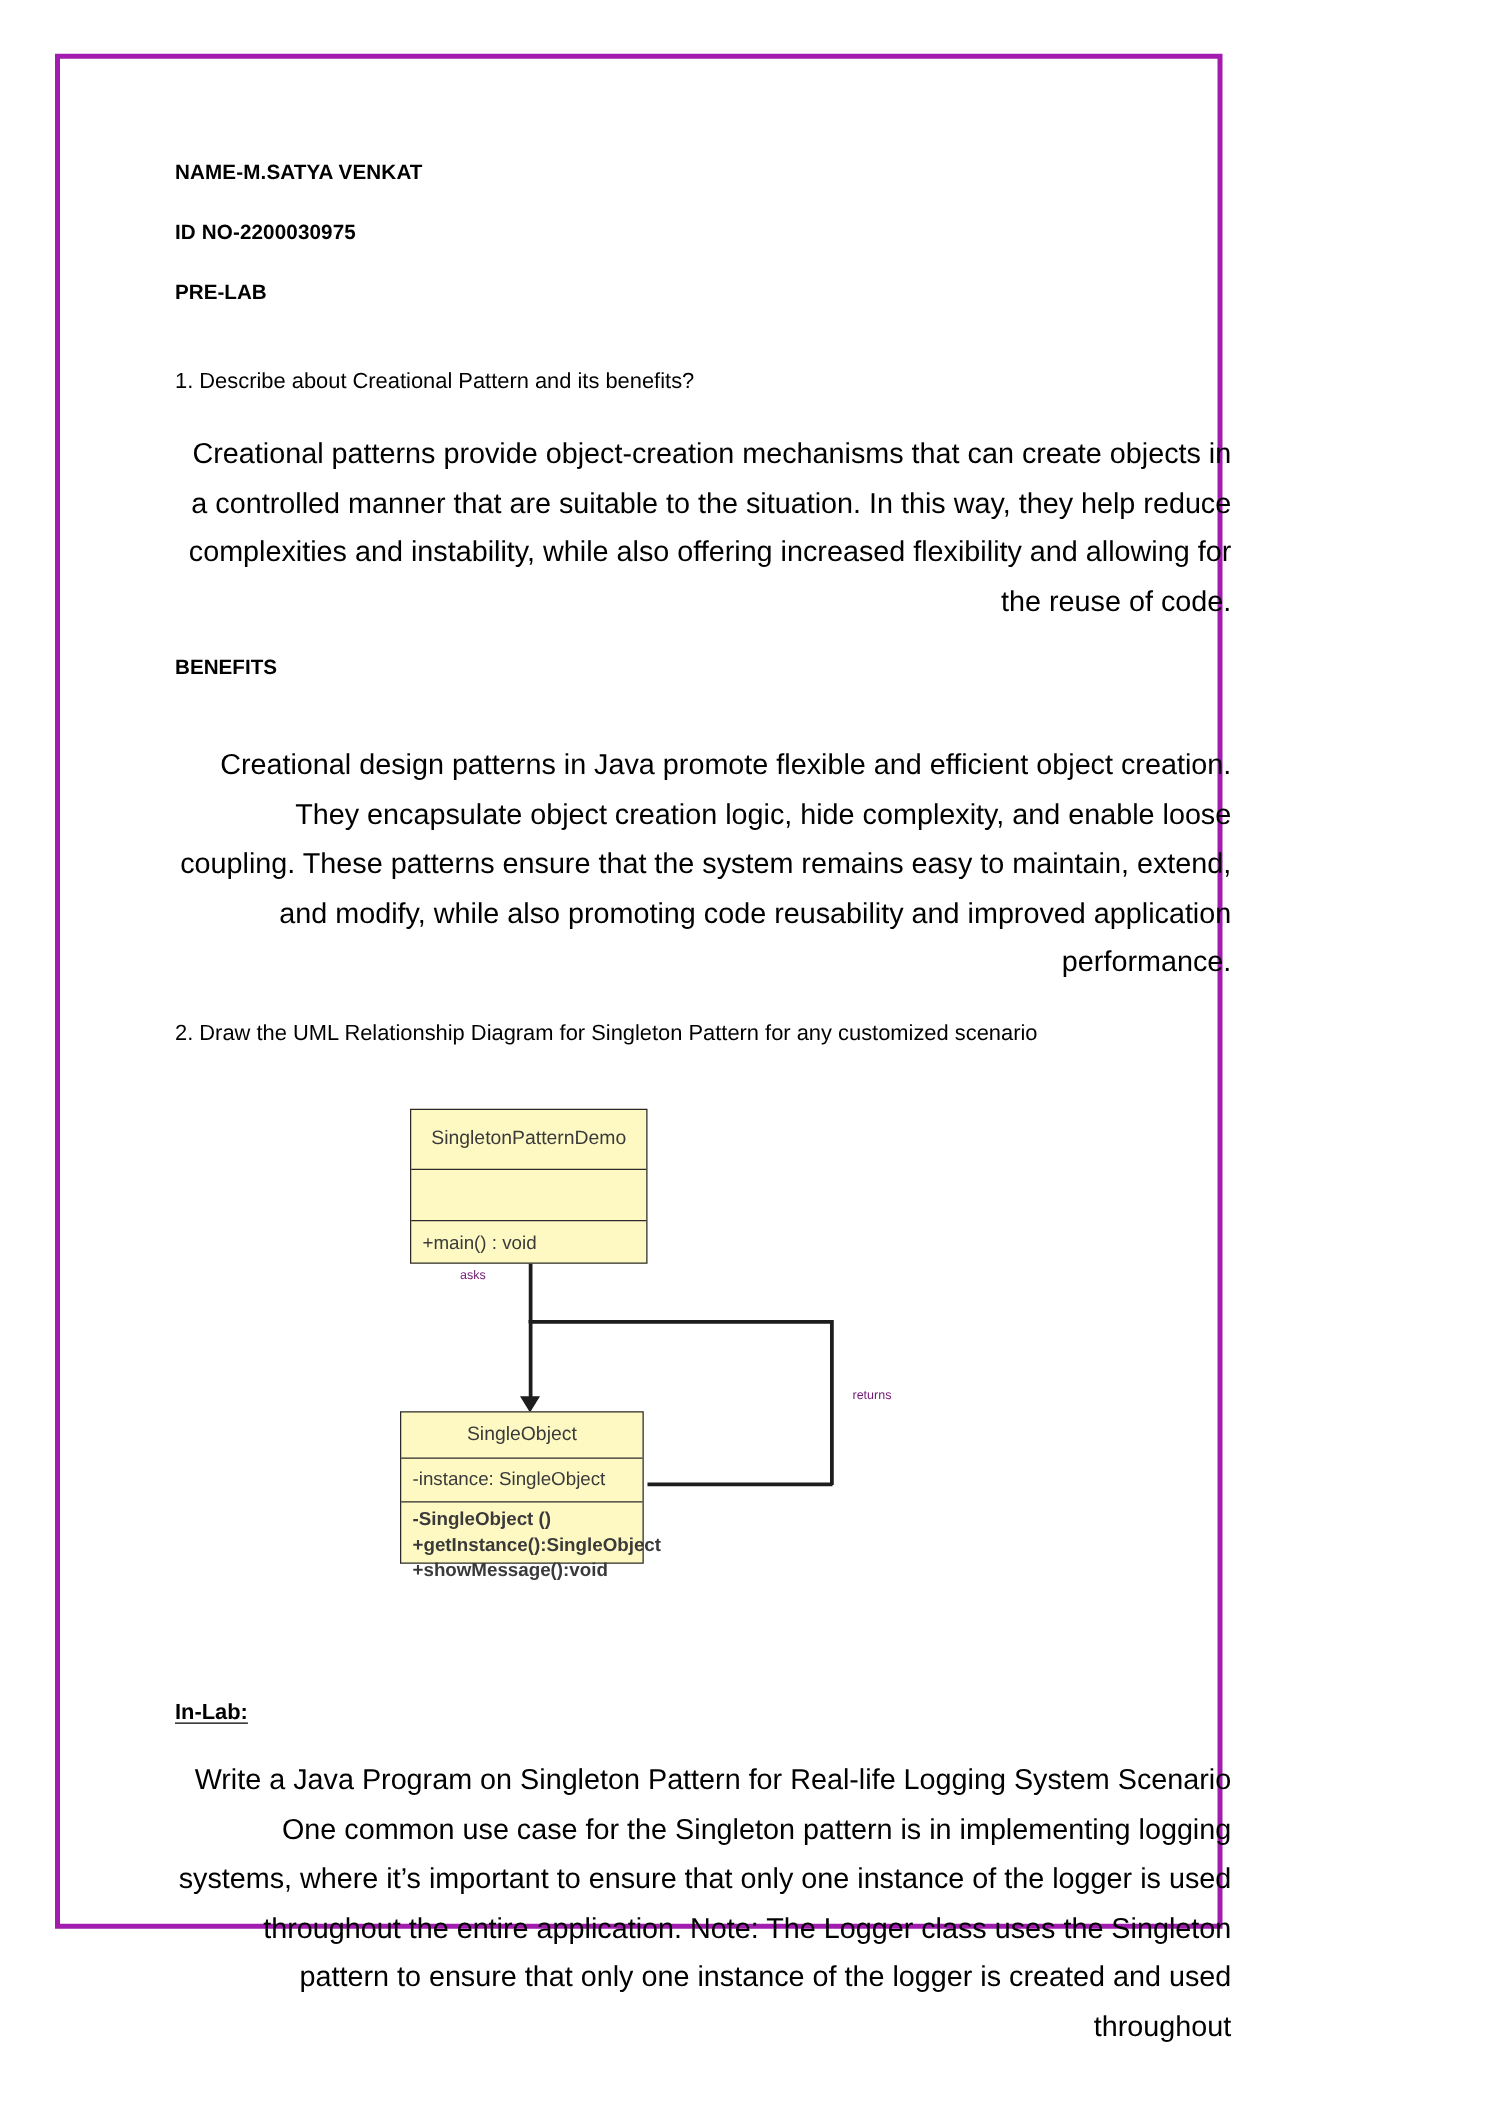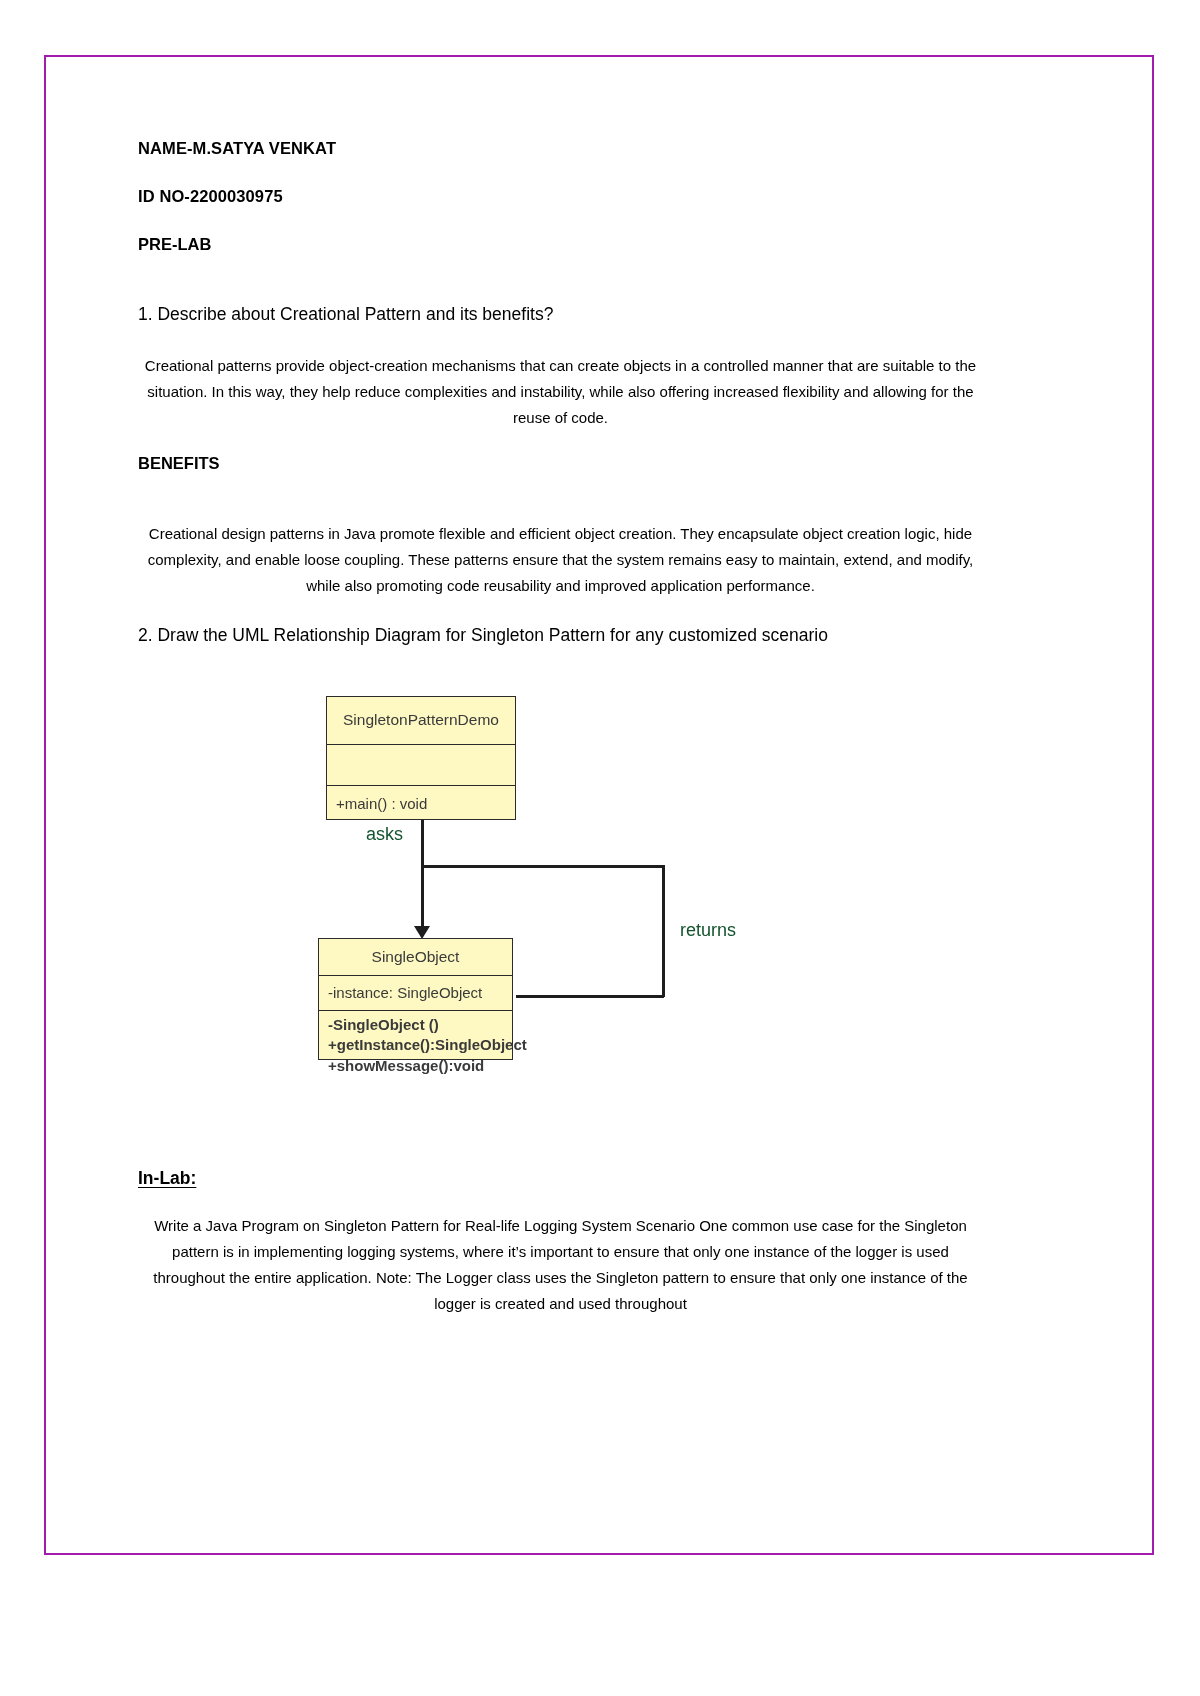--- a/index.html
+++ b/index.html
@@ -13,24 +13,24 @@
     height: 1696px;
     font-family: "Liberation Sans", sans-serif;
     color: #000000;
     overflow: hidden;
   }
 
   
   .page {
     position: absolute;
     left: 44px;
-    top: 55px;
-    width: 1110px;
+    top: 43px;
+    width: 934px;
     height: 1500px;
-    border: 2px solid #a21caf;
+    border: 4px solid #a21caf;
     background: #ffffff;
     box-sizing: border-box;
   }
 
   .content {
     position: absolute;
     left: 92px;
     top: 82px;
     width: 845px;
   }
@@ -62,24 +62,24 @@
 
   .head-wrap { margin: 0 0 24px 0; }
 
   .question {
     font-size: 17.5px;
     margin: 0 0 26px 0;
     line-height: 1.45;
   }
 
   .para {
-    font-size: 15px;
+    font-size: 23px;
     line-height: 1.72;
     margin: 0 0 24px 0;
-    text-align: center;
+    text-align: right;
   }
 
   .inlab-head {
     font-size: 17.5px;
     font-weight: bold;
     text-decoration: underline;
     text-underline-offset: 3px;
     display: inline-block;
   }
 
@@ -116,22 +116,22 @@
     color: #3a3a3a;
     font-family: "Liberation Sans", sans-serif;
     line-height: 1.35;
     white-space: pre-line;
   }
 
   .uml-text.title { font-size: 15.5px; }
 
   .uml-label {
     position: absolute;
-    font-size: 18px;
-    color: #14532d;
+    font-size: 10px;
+    color: #701a75;
   }
 
   .uml-line {
     position: absolute;
     background: #1d1d1d;
   }
 </style>
 </head>
 <body>
 

